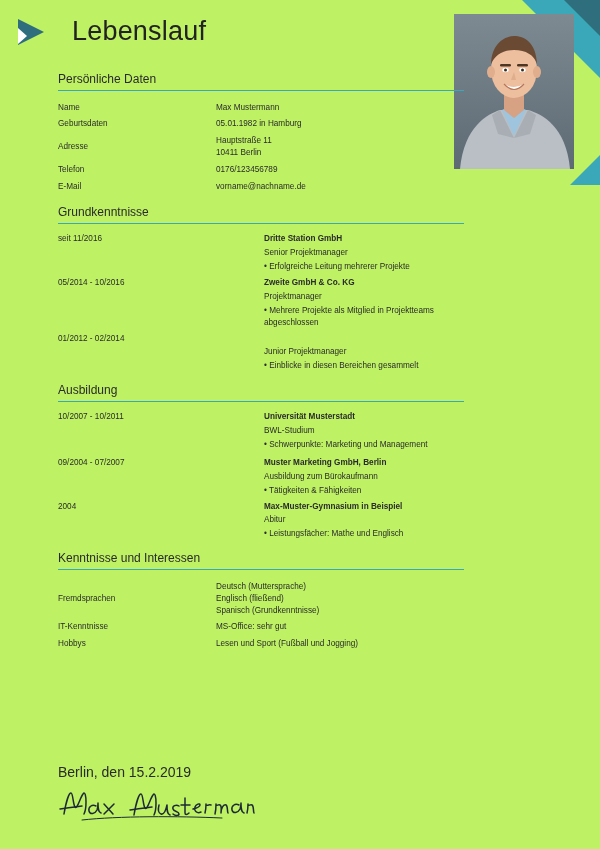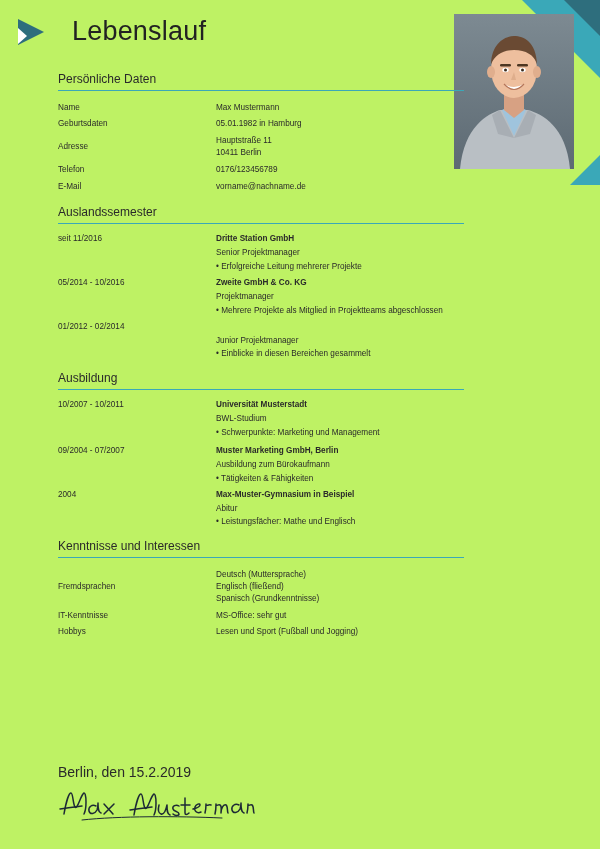--- a/index.html
+++ b/index.html
@@ -129,21 +129,21 @@
     align-items: center;
   }
   .row .label {
     width: 158px;
     flex: 0 0 158px;
     color: #2a2a2a;
   }
   .row .value {
     flex: 1;
   }
-  .row.tight { padding: 1px 0; }
+  .row.tight { padding: 1px 0; gap: 48px; }
   .bold { font-weight: bold; }
   .bullet { }
   .subline { padding-top: 1px; }
 
   
   .entry { margin-bottom: 2px; }
 
   .footer-date {
     position: absolute;
     left: 58px;
@@ -243,21 +243,21 @@
         <div class="label">Telefon</div>
         <div class="value">0176/123456789</div>
       </div>
       <div class="row">
         <div class="label">E-Mail</div>
         <div class="value">vorname@nachname.de</div>
       </div>
     </div>
 
     <div class="section">
-      <div class="section-title">Auslandssemester</div>
+      <div class="section-title">Grundkenntnisse</div>
       <div class="section-rule"></div>
 
       <div class="entry">
         <div class="row tight">
           <div class="label">seit 11/2016</div>
           <div class="value bold">Dritte Station GmbH</div>
         </div>
         <div class="row tight subline">
           <div class="label"></div>
           <div class="value">Senior Projektmanager</div>

